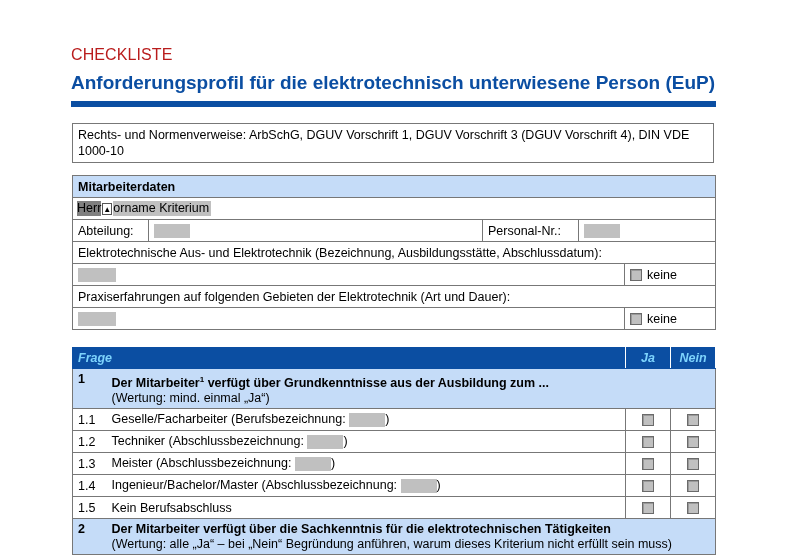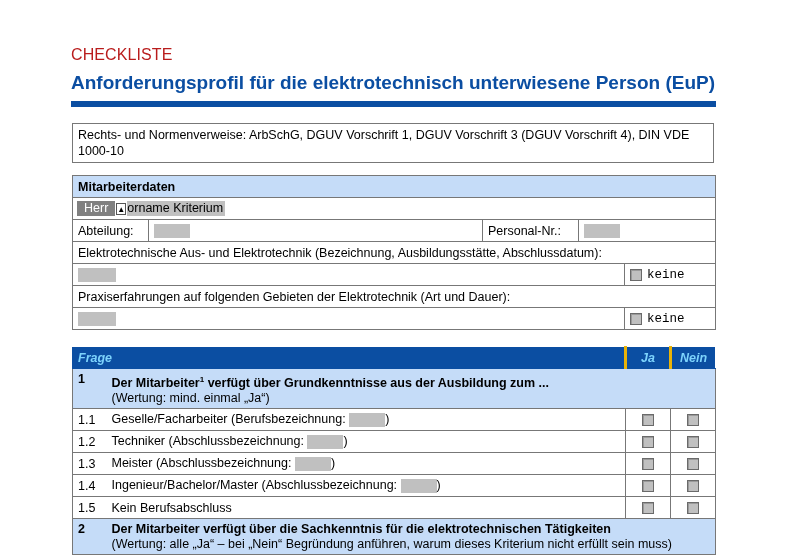--- a/index.html
+++ b/index.html
@@ -9,26 +9,26 @@
   .title { position:absolute; top:72px; left:0; font-size:19px; font-weight:bold; color:#0b4ea2; white-space:nowrap; }
   .rule { position:absolute; top:101px; left:0; width:645px; height:6px; background:#0b4ea2; }
   .ref { position:absolute; top:123px; left:1px; width:642px; border:1px solid #777; box-sizing:border-box; padding:3px 5px; font-size:12.5px; line-height:16px; }
   .ref b { font-weight:normal; }
   table { border-collapse:collapse; position:absolute; left:1px; width:643px; font-size:12.5px; table-layout:fixed; }
   td { border:1px solid #777; padding:0 5px; height:21px; vertical-align:middle; white-space:nowrap; overflow:hidden; }
   .hdr { background:#c5dcf8; font-weight:bold; }
   .gray { display:inline-block; width:36px; height:14px; background:#c0c0c0; vertical-align:middle; }
   .gray.w38{width:38px;}
   .cb { display:inline-block; width:12px; height:12px; background:#c0c0c0; border:1px solid #6a6a6a; box-sizing:border-box; vertical-align:middle; box-shadow: inset 1px 1px 0 #9a9a9a; }
-  .keine { font-size:12.5px; vertical-align:middle; margin-left:5px;font-family:Liberation Mono, monospace; }
-  .dropdown { display:inline-block; background:#808080; color:#ffffff; padding:0 7px; height:15px; line-height:15px; vertical-align:middle; }
+  .keine { font-size:12.5px; vertical-align:middle; margin-left:5px; }
+  .dropdown { display:inline-block; background:#808080; color:#000000; padding:0 0; height:15px; line-height:15px; vertical-align:middle; }
   .dd-arrow { display:inline-block; width:10px; height:12px; border:1px solid #555; background:#fff; font-size:8px; line-height:11px; text-align:center; vertical-align:middle; margin:0 1px; box-sizing:border-box; }
   .namefield { display:inline-block; background:#c0c0c0; height:15px; line-height:15px; vertical-align:middle; padding-right:2px; }
   .qh td { background:#0b4ea2; color:#7dd3fc; font-weight:bold; border-color:#fff #ffffff #0b4ea2 #0b4ea2;font-style:italic; }
-  .qh td.c { text-align:center; border-left:3px solid #eab308; }
+  .qh td.c { text-align:center; border-left:1px solid #eab308; }
   .sec td { background:#c5dcf8; }
   .sec .num { font-weight:bold; vertical-align:top; padding-top:3px; }
   .sec .txt { white-space:normal; padding-top:3px; padding-bottom:2px; line-height:15px; }
   .sec .txt b { font-weight:bold; }
   .num { width:24px; }
   .c { text-align:center; }
   td.noright { border-right:none; }
   td.noleft { border-left:none; }
   sup { font-size:8px; }
 </style>

